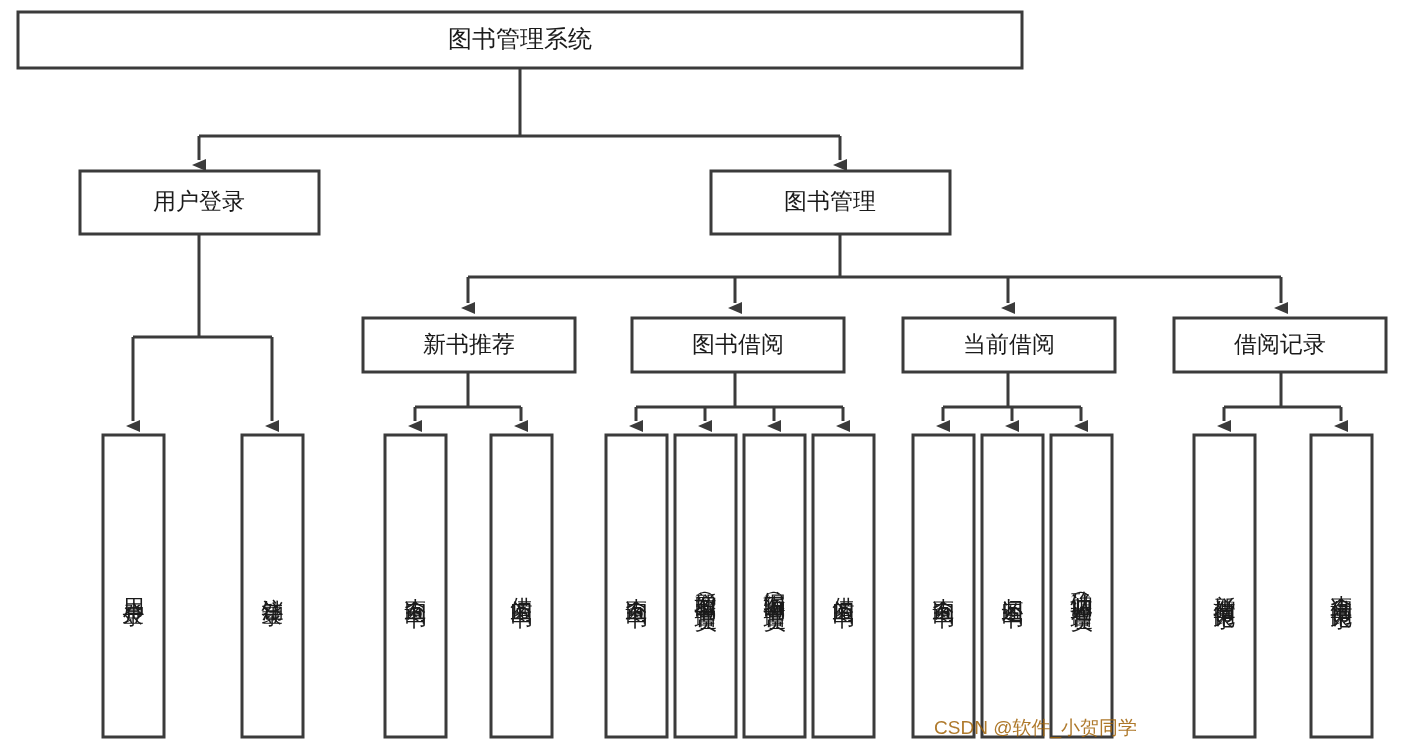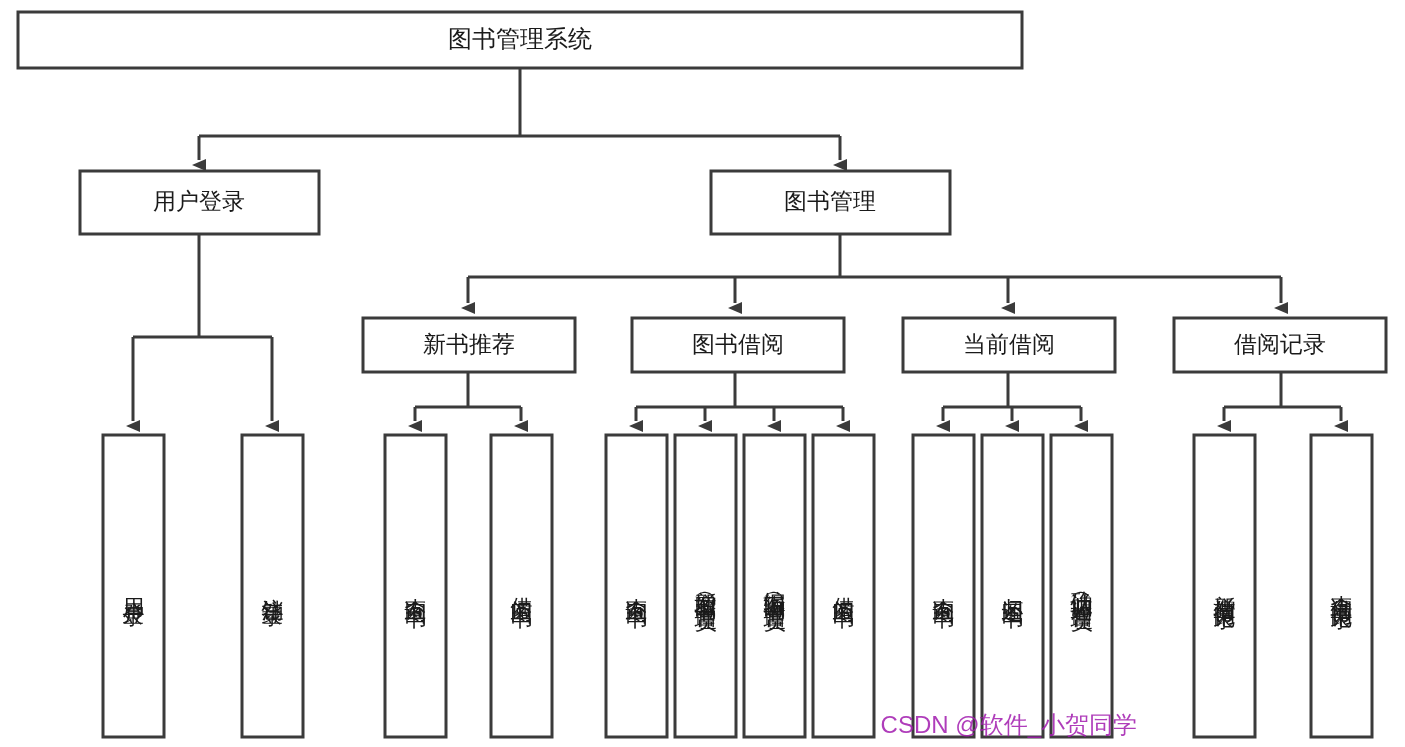--- a/index.html
+++ b/index.html
@@ -71,22 +71,22 @@
     justify-content: center;
     white-space: nowrap;
     pointer-events: none;
     user-select: none;
   }
   .watermark {
     position: absolute;
     right: 10px;
     bottom: 6px;
     font-family: "Liberation Sans", "DejaVu Sans", sans-serif;
-    font-size: 24px;
-    color: #a21caf;
+    font-size: 19px;
+    color: #a16207;
     opacity: 0.85;
     white-space: nowrap;
     user-select: none;
     padding-left: 22px;
   }
 </style>
 </head>
 <body>
 
 <div id="diagram-root">

